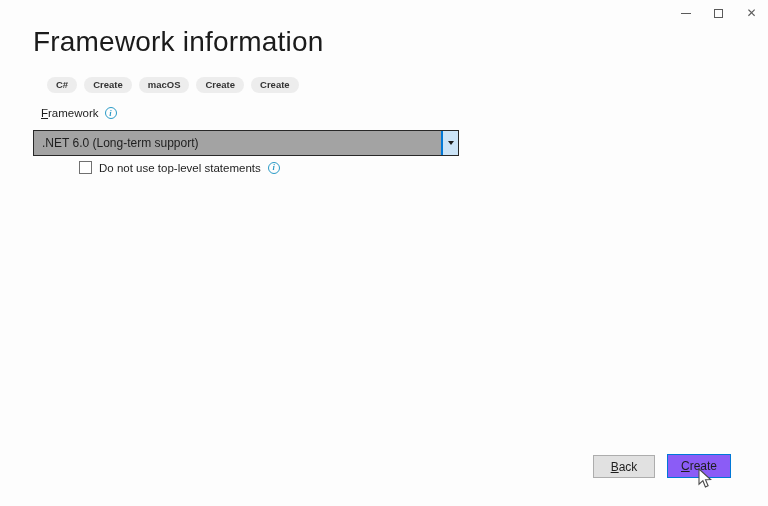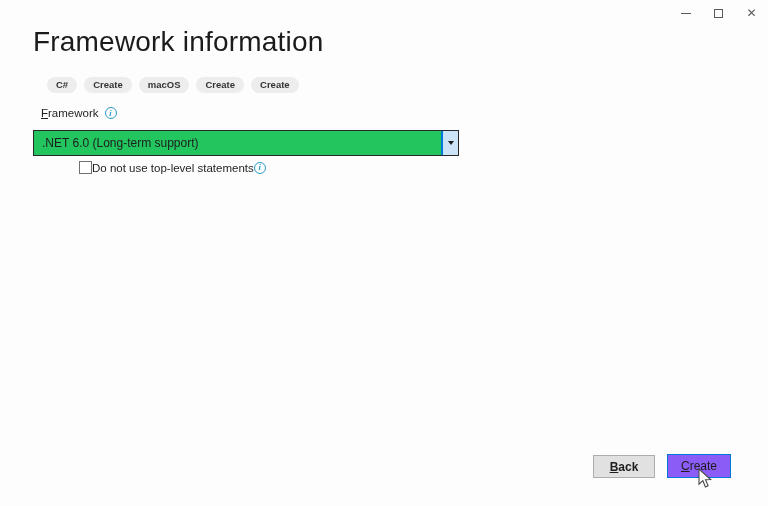--- a/index.html
+++ b/index.html
@@ -67,21 +67,21 @@
     font-size: 8.5px; font-style: italic; font-weight: 700;
     font-family: "Liberation Serif", serif;
     line-height: 1;
     flex: 0 0 auto;
   }
 
   
   .combobox {
     position: absolute; left: 33px; top: 130px;
     width: 426px; height: 26px;
-    background: #22c55e;
+    background: #a3a3a3;
     border: 1px solid #282828;
   }
   .combobox-value {
     position: absolute; left: 8px; top: 0; right: 22px;
     line-height: 24px; font-size: 12px; color: #1e1e1e;
     white-space: nowrap; overflow: hidden;
   }
   .combobox-arrow-btn {
     position: absolute; right: 0; top: 0; bottom: 0;
     width: 17px;
@@ -92,21 +92,21 @@
   .combo-arrow {
     width: 0; height: 0;
     border-left: 3.5px solid transparent;
     border-right: 3.5px solid transparent;
     border-top: 4px solid #1e1e1e;
   }
 
   
   .checkbox-row {
     position: absolute; left: 33px; top: 161px;
-    display: flex; align-items: center;  padding-left: 46px;
+    display: flex; align-items: center; gap: 7px; padding-left: 46px;
   }
   .checkbox {
     width: 13px; height: 13px;
     background: #fff;
     border: 1px solid #707070;
     flex: 0 0 auto;
   }
   .checkbox-label { font-size: 11.5px; color: #1e1e1e; }
 
   
@@ -114,21 +114,21 @@
     position: absolute;
     height: 23px;
     display: flex; align-items: center; justify-content: center;
     font-size: 12px; color: #1e1e1e;
     cursor: default;
   }
   .btn-label { display: inline-block; }
   .btn-label::first-letter { text-decoration: underline; }
   .btn-back {
     left: 593px; top: 455px; width: 62px;
-    background: #e1e1e1; border: 1px solid #adadad; font-weight: bold;
+    background: #e1e1e1; border: 1px solid #adadad;
   }
   .btn-create {
     left: 667px; top: 454px; width: 64px; height: 24px;
     background: #8b5cf6; border: 1px solid #0078d7;
   }
 
   
   .cursor {
     position: absolute; left: 697px; top: 468px;
     width: 16px; height: 22px;

